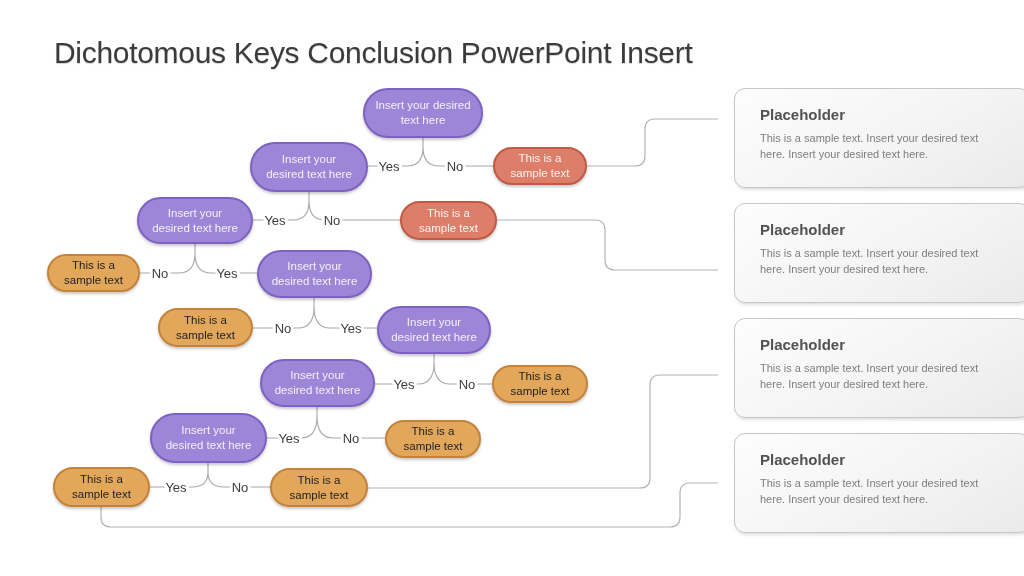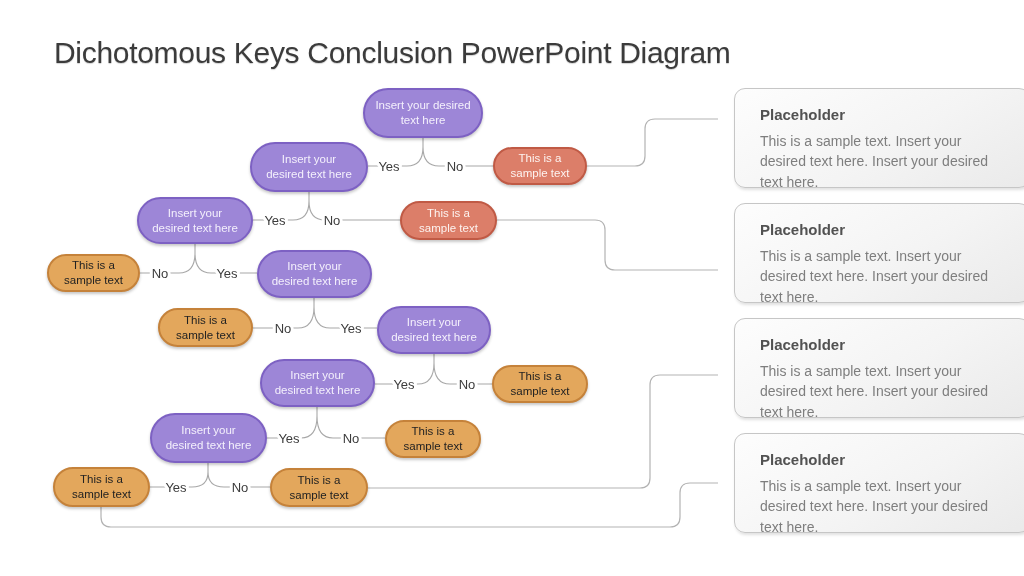--- a/index.html
+++ b/index.html
@@ -31,26 +31,26 @@
   .node.salmon{background:#dc7e69;border:2px solid #c05a45;color:#fdf3f0;border-radius:20px;}
   .node.orange{background:#e3a75c;border:2px solid #c5823a;color:#222222;border-radius:20px;}
   .pbox{
     position:absolute;left:734px;width:296px;height:100px;z-index:2;box-sizing:border-box;
     border:1px solid #c6c6c6;border-radius:11px;
     background:linear-gradient(150deg,#fdfdfd 0%,#f4f4f4 55%,#eaeaea 100%);
     box-shadow:1px 2px 3px rgba(0,0,0,0.12);
     padding:17px 24px 0 25px;
   }
   .pbox h3{margin:0 0 8px 0;font-size:15px;font-weight:bold;color:#525252;}
-  .pbox p{margin:0;font-size:14px;line-height:1.45;color:#7e7e7e;}
+  .pbox p{margin:0;font-size:11px;line-height:1.45;color:#7e7e7e;}
 </style>
 </head>
 <body>
 
-<div class="slide-title">Dichotomous Keys Conclusion PowerPoint Diagram</div>
+<div class="slide-title">Dichotomous Keys Conclusion PowerPoint Insert</div>
 
 <svg id="flow-svg" width="1024" height="576" viewBox="0 0 1024 576">
     <path d="M587,166 H635 Q645,166 645,156 V129 Q645,119 655,119 H718" class="conn-path"></path>
     <path d="M497,220 H595 Q605,220 605,230 V260 Q605,270 615,270 H718" class="conn-path"></path>
     <path d="M368,488 H640 Q650,488 650,478 V385 Q650,375 660,375 H718" class="conn-path"></path>
     <path d="M101,507 V517 Q101,527 111,527 H670 Q680,527 680,517 V493 Q680,483 690,483 H718" class="conn-path"></path>
     <path d="M423,138 V147 Q423,166 407,166 H368 M423,147 Q423,166 439,166 H493" class="fork-path"></path>
     <text x="389" y="170.5" class="branch-label">Yes</text>
     <text x="455" y="170.5" class="branch-label">No</text>
     <path d="M309,192 V201 Q309,220 293,220 H253 M309,201 Q309,220 325,220 H400" class="fork-path"></path>

